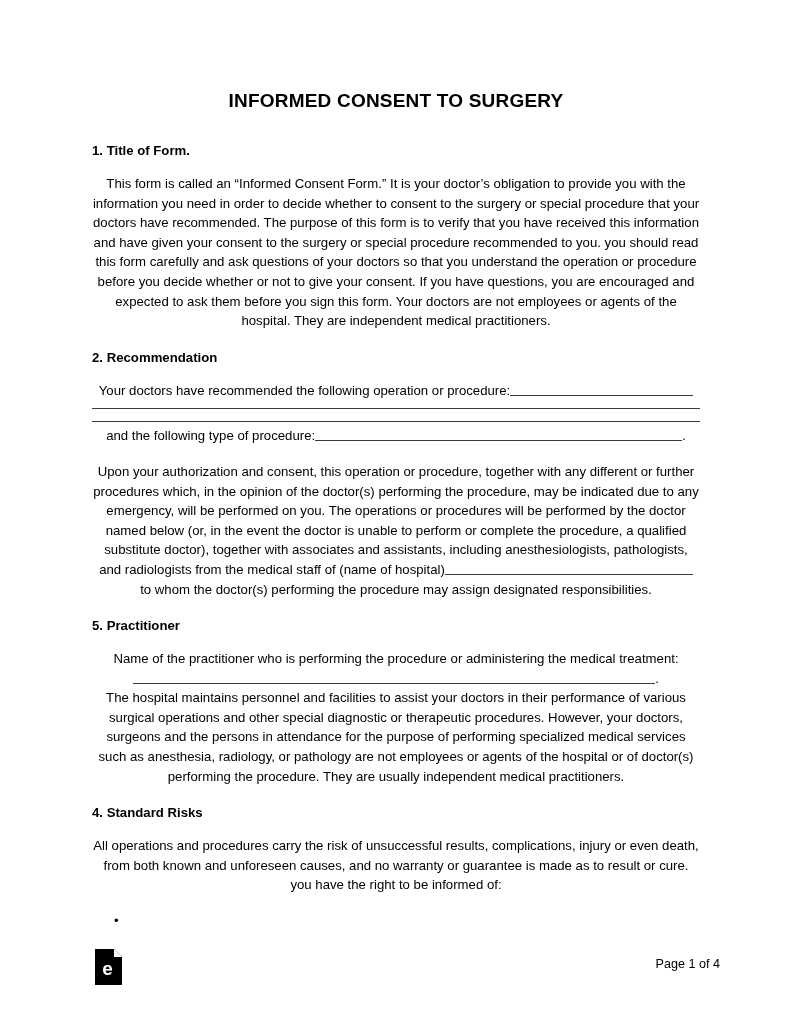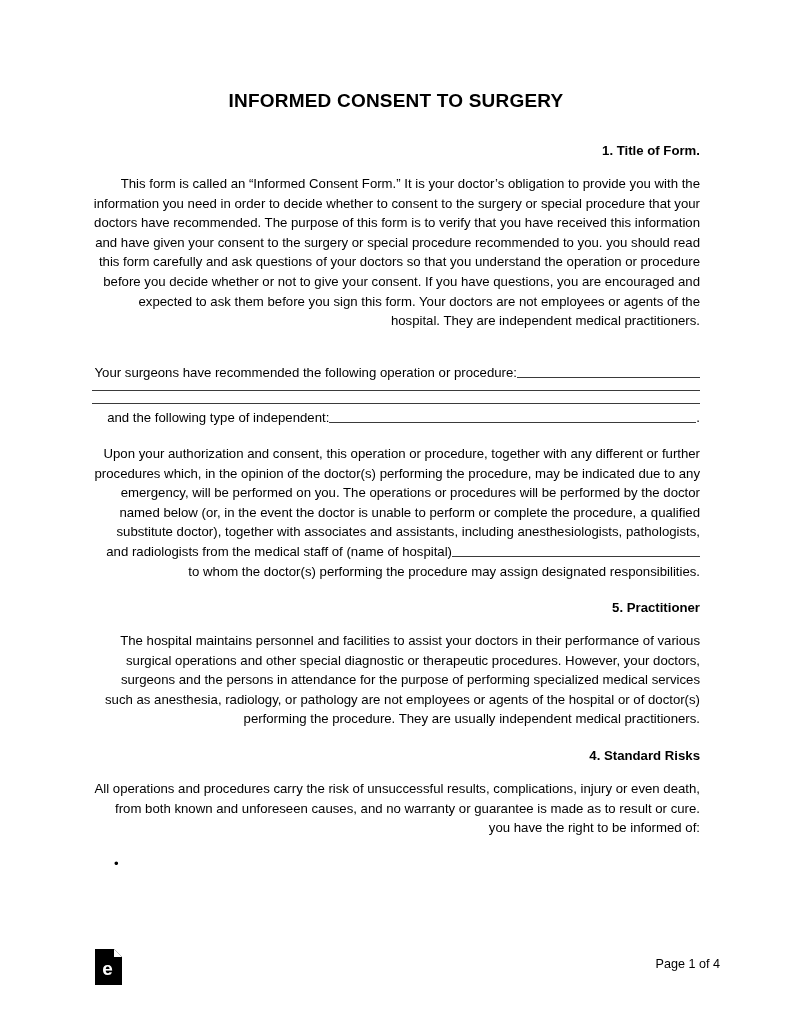--- a/index.html
+++ b/index.html
@@ -39,28 +39,27 @@
     margin: 0;
     padding-top: 88px;
     line-height: 26px;
   }
 
   .section-heading {
     font-size: 13.2px;
     font-weight: bold;
     margin: 0;
     line-height: 18px;
-    text-align: right;
   }
 
   p.body-text {
     font-size: 13.2px;
     line-height: 19.6px;
     margin: 0;
-    text-align: right;
+    text-align: center;
   }
 
   .sp-28 { height: 28px; }
   .sp-18 { height: 18px; }
   .sp-16 { height: 16px; }
   .sp-14 { height: 14px; }
   .sp-12 { height: 12px; }
   .sp-8  { height: 8px;  }
   .sp-4  { height: 4px;  }
 
@@ -140,38 +139,40 @@
     <h1 class="doc-title">INFORMED CONSENT TO SURGERY</h1>
 
     <div class="sp-28"></div>
 
     <h2 class="section-heading">1. Title of Form.</h2>
     <div class="sp-14"></div>
     <p class="body-text">This form is called an “Informed Consent Form.” It is your doctor’s obligation to provide you with the information you need in order to decide whether to consent to the surgery or special procedure that your doctors have recommended. The purpose of this form is to verify that you have received this information and have given your consent to the surgery or special procedure recommended to you. you should read this form carefully and ask questions of your doctors so that you understand the operation or procedure before you decide whether or not to give your consent. If you have questions, you are encouraged and expected to ask them before you sign this form. Your doctors are not employees or agents of the hospital. They are independent medical practitioners.</p>
 
     <div class="sp-18"></div>
 
-    <div class="sp-14"></div>
-
-    <p class="body-text"><span>Your surgeons have recommended the following operation or procedure:</span><span class="blank blank-rest"></span></p>
+    <h2 class="section-heading">2. Recommendation</h2>
+    <div class="sp-14"></div>
+
+    <p class="body-text"><span>Your doctors have recommended the following operation or procedure:</span><span class="blank blank-rest"></span></p>
     <div class="sp-8"></div>
     <span class="rule-line"></span>
     <div class="sp-12"></div>
     <span class="rule-line"></span>
     <div class="sp-4"></div>
-    <p class="body-text"><span>and the following type of independent:</span><span class="blank blank-anesth"></span><span>.</span></p>
+    <p class="body-text"><span>and the following type of procedure:</span><span class="blank blank-anesth"></span><span>.</span></p>
 
     <div class="sp-16"></div>
 
     <p class="body-text"><span>Upon your authorization and consent, this operation or procedure, together with any different or further procedures which, in the opinion of the doctor(s) performing the procedure, may be indicated due to any emergency, will be performed on you. The operations or procedures will be performed by the doctor named below (or, in the event the doctor is unable to perform or complete the procedure, a qualified substitute doctor), together with associates and assistants, including anesthesiologists, pathologists, and radiologists from the medical staff of (name of hospital)</span><span class="blank blank-hospital"></span> <span>to whom the doctor(s) performing the procedure may assign designated responsibilities.</span></p>
 
     <div class="sp-18"></div>
 
     <h2 class="section-heading">5. Practitioner</h2>
     <div class="sp-14"></div>
+    <p class="body-text"><span>Name of the practitioner who is performing the procedure or administering the medical treatment:</span><span class="blank blank-treatment"></span><span>.</span></p>
     <p class="body-text">The hospital maintains personnel and facilities to assist your doctors in their performance of various surgical operations and other special diagnostic or therapeutic procedures. However, your doctors, surgeons and the persons in attendance for the purpose of performing specialized medical services such as anesthesia, radiology, or pathology are not employees or agents of the hospital or of doctor(s) performing the procedure. They are usually independent medical practitioners.</p>
 
     <div class="sp-18"></div>
 
     <h2 class="section-heading">4. Standard Risks</h2>
     <div class="sp-14"></div>
     <p class="body-text">All operations and procedures carry the risk of unsuccessful results, complications, injury or even death, from both known and unforeseen causes, and no warranty or guarantee is made as to result or cure. you have the right to be informed of:</p>
 
     <div class="sp-16"></div>
 

